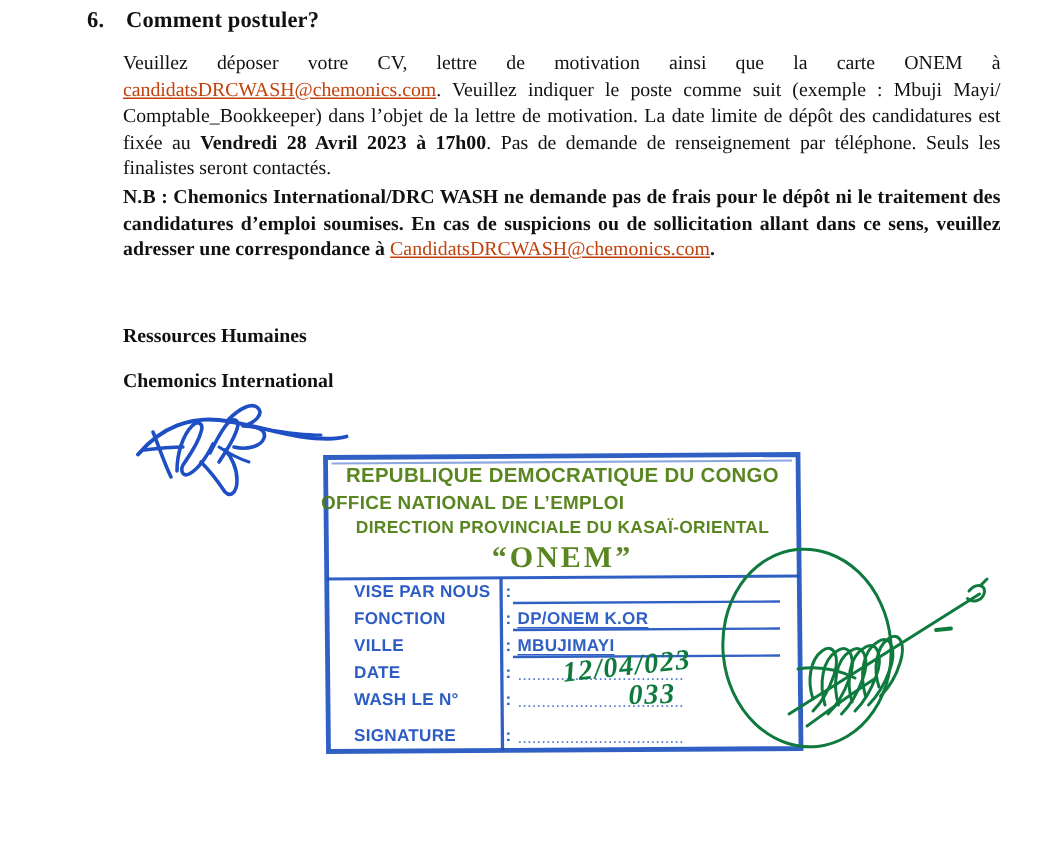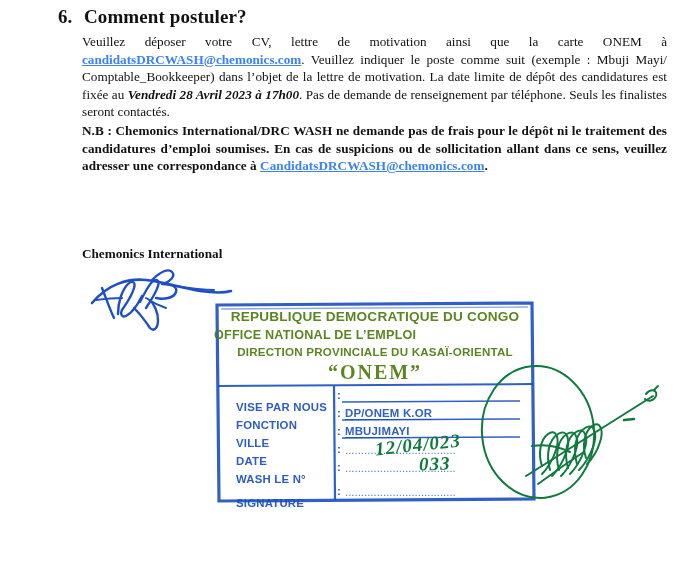--- a/index.html
+++ b/index.html
@@ -23,21 +23,21 @@
     width: 700px;
     height: 563px;
   }
 
   .heading-row {
     position: absolute;
     left: 58px;
     top: 6px;
     width: 600px;
     font-weight: bold;
-    font-size: 19px;
+    font-size: 15px;
     letter-spacing: 0.1px;
   }
   .heading-num {
     display: inline-block;
     width: 26px;
   }
 
   .para {
     position: absolute;
     left: 82px;
@@ -46,26 +46,26 @@
     line-height: 17.6px;
     text-align: justify;
     text-justify: inter-word;
   }
   .para.p1 { top: 33px; }
   .para.p2 { top: 122px; font-weight: bold; }
 
   .para.p2 { letter-spacing: 0.05px; }
 
   .mail {
-    color: #3b82f6;
-    font-weight: bold;
+    color: #c2410c;
+    font-weight: normal;
     text-decoration: underline;
     text-underline-offset: 1px;
   }
-  .bold { font-weight: bold; font-style: italic; }
+  .bold { font-weight: bold; }
 
   .sig-line {
     position: absolute;
     left: 82px;
     font-weight: bold;
     font-size: 13.2px;
   }
   .sig-line.l1 { top: 216px; }
   .sig-line.l2 { top: 246px; text-align: right; }
 
@@ -141,21 +141,20 @@
     position: absolute;
     left: 22px;
     top: 0;
     color: #1b4fbf;
     font-family: "Liberation Sans", "DejaVu Sans", sans-serif;
     font-weight: bold;
     font-size: 11.4px;
     letter-spacing: 0.2px;
     opacity: 0.92;
     white-space: nowrap;
-    margin-top: 12px;
   }
   .st-colon {
     position: absolute;
     left: 123px;
     top: 0;
     color: #1b4fbf;
     font-family: "Liberation Sans", "DejaVu Sans", sans-serif;
     font-weight: bold;
     font-size: 11.4px;
     opacity: 0.92;
@@ -231,20 +230,21 @@
   </div>
 
   <div class="para p1">
     <span>Veuillez déposer votre CV, lettre de motivation ainsi que la carte ONEM à </span><a class="mail" href="#">candidatsDRCWASH@chemonics.com</a><span>. Veuillez indiquer le poste comme suit (exemple : Mbuji Mayi/ Comptable_Bookkeeper) dans l’objet de la lettre de motivation. La date limite de dépôt des candidatures est fixée au </span><span class="bold">Vendredi 28 Avril 2023 à 17h00</span><span>. Pas de demande de renseignement par téléphone. Seuls les finalistes seront contactés.</span>
   </div>
 
   <div class="para p2">
     <span>N.B : Chemonics International/DRC WASH ne demande pas de frais pour le dépôt ni le traitement des candidatures d’emploi soumises. En cas de suspicions ou de sollicitation allant dans ce sens, veuillez adresser une correspondance à </span><a class="mail" href="#">CandidatsDRCWASH@chemonics.com</a><span>.</span>
   </div>
 
+  <div class="sig-line l1">Ressources Humaines</div>
   <div class="sig-line l2">Chemonics International</div>
 
   <svg class="blue-sign" viewBox="0 0 150 75">
     <g fill="none" stroke="#1f4fc4" stroke-linecap="round" stroke-linejoin="round">
       <path d="M4 45 C 20 26, 40 20, 58 22 C 76 24, 94 30, 112 33 C 126 35, 136 35, 143 33" stroke-width="2.6"></path>
       <path d="M14 30 C 18 40, 22 52, 26 60" stroke-width="2.4"></path>
       <path d="M8 42 C 16 41, 26 40, 34 40" stroke-width="2.2"></path>
       <path d="M30 56 C 30 44, 34 32, 40 26 C 44 22, 48 24, 46 30 C 44 38, 38 46, 34 52
                C 32 56, 34 60, 38 58 C 44 55, 50 46, 54 38" stroke-width="2.4"></path>
       <path d="M52 44 C 56 36, 60 28, 64 24 C 68 20, 72 22, 70 28 C 68 35, 62 44, 58 50" stroke-width="2.4"></path>

